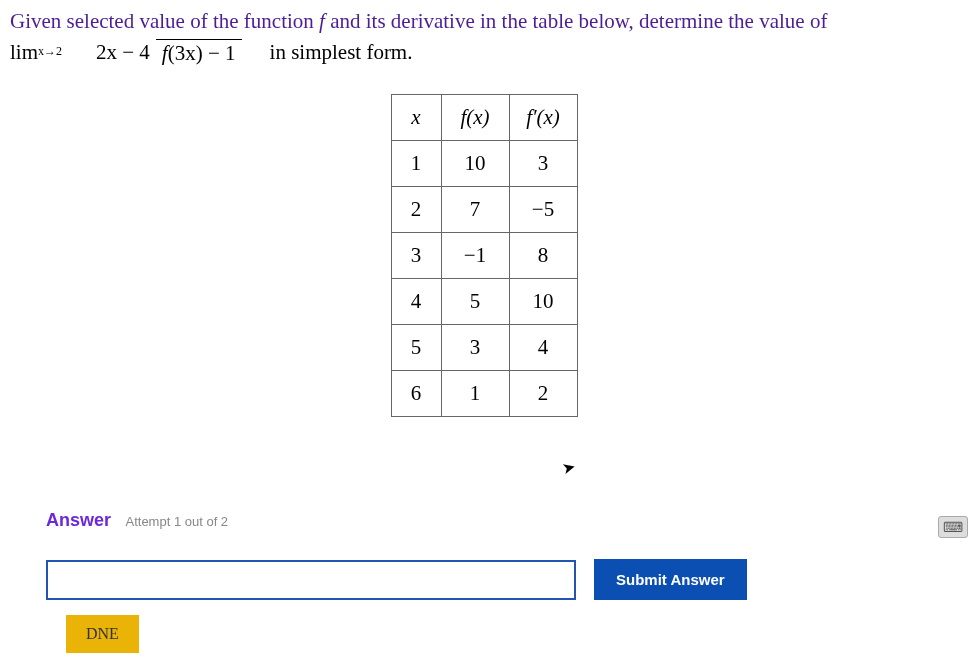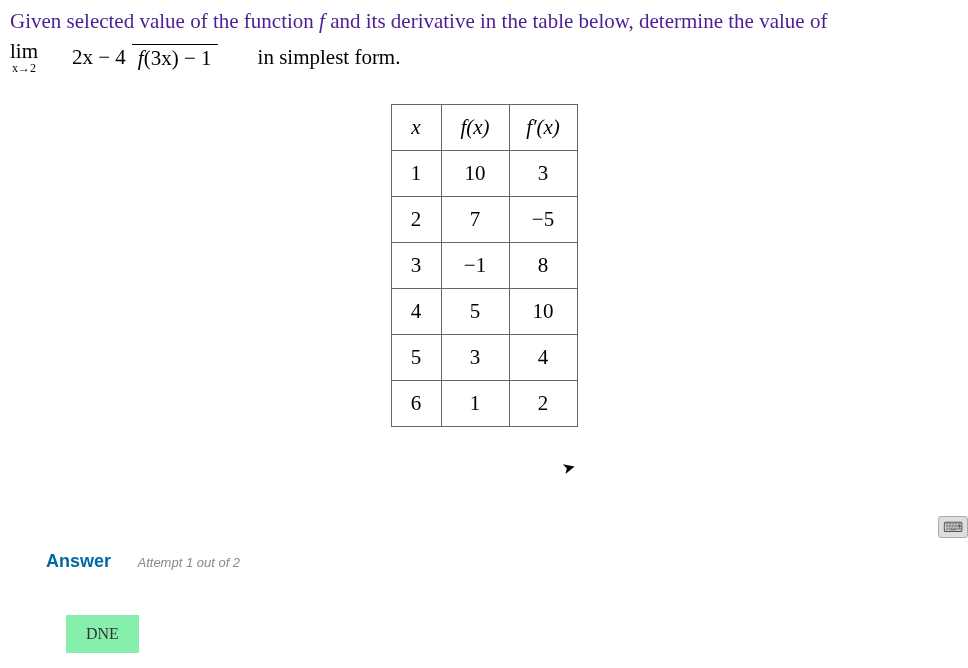--- a/index.html
+++ b/index.html
@@ -22,21 +22,21 @@
       line-height: 1.3;
     }
     .limit-expression {
       padding: 4px 10px 0 10px;
       font-size: 21px;
       display: flex;
       align-items: center;
     }
     .limit-part {
       display: inline-flex;
-      flex-direction: column;
+      flex-direction: row;
       align-items: center;
       margin-right: 6px;
     }
     .limit-top {
       font-size: 21px;
     }
     .limit-bottom {
       font-size: 12px;
       margin-top: -3px;
     }
@@ -46,21 +46,21 @@
       margin: 0 22px;
     }
     .fraction .num {
       padding: 0 6px 1px 6px;
     }
     .fraction .den {
       border-top: 1.5px solid #000;
       padding: 1px 6px 0 6px;
     }
     .after-fraction {
-      margin-left: 18px;
+      margin-left: 6px;
     }
     .table-container {
       display: flex;
       justify-content: center;
       margin-top: 28px;
     }
     table.data-table {
       border-collapse: collapse;
     }
     table.data-table td, table.data-table th {
@@ -83,27 +83,26 @@
       left: 46px;
       width: calc(100% - 46px);
     }
     .answer-label-row {
       font-family: Arial, sans-serif;
       margin-bottom: 28px;
     }
     .answer-label {
       font-size: 18px;
       font-weight: bold;
-      color: #0369a1;
+      color: #6d28d9;
     }
     .attempt-text {
       font-size: 13px;
       color: #888;
-      margin-left: 22px;
-      font-style: italic;
+      margin-left: 10px;
     }
     .input-row {
       display: flex;
       align-items: center;
       gap: 18px;
     }
     .answer-input {
       width: 530px;
       height: 40px;
       border: 2px solid #2255b3;
@@ -119,21 +118,21 @@
       padding: 12px 22px;
       font-size: 15px;
       font-family: Arial, sans-serif;
       font-weight: bold;
       cursor: pointer;
     }
     .dne-button {
       position: absolute;
       bottom: 15px;
       left: 66px;
-      background: #86efac;
+      background: #eab308;
       border: none;
       padding: 10px 20px;
       font-size: 16px;
       font-family: 'Times New Roman', serif;
       color: #333;
       cursor: pointer;
       margin-top: 22px;
     }
     .keyboard-icon {
       position: absolute;
@@ -229,17 +228,21 @@
     </table>
 </div>
 
 <div class="cursor-arrow">➤</div>
 
 <div class="answer-section">
   <div class="answer-label-row">
     <span class="answer-label">Answer</span>
     <span class="attempt-text">Attempt 1 out of 2</span>
   </div>
+  <div class="input-row">
+    <input type="text" class="answer-input" value="" style="">
+    <button class="submit-button">Submit Answer</button>
+  </div>
 </div>
 
 <button class="dne-button">DNE</button>
 
 <div class="keyboard-icon"></div>
 
 </body></html>

